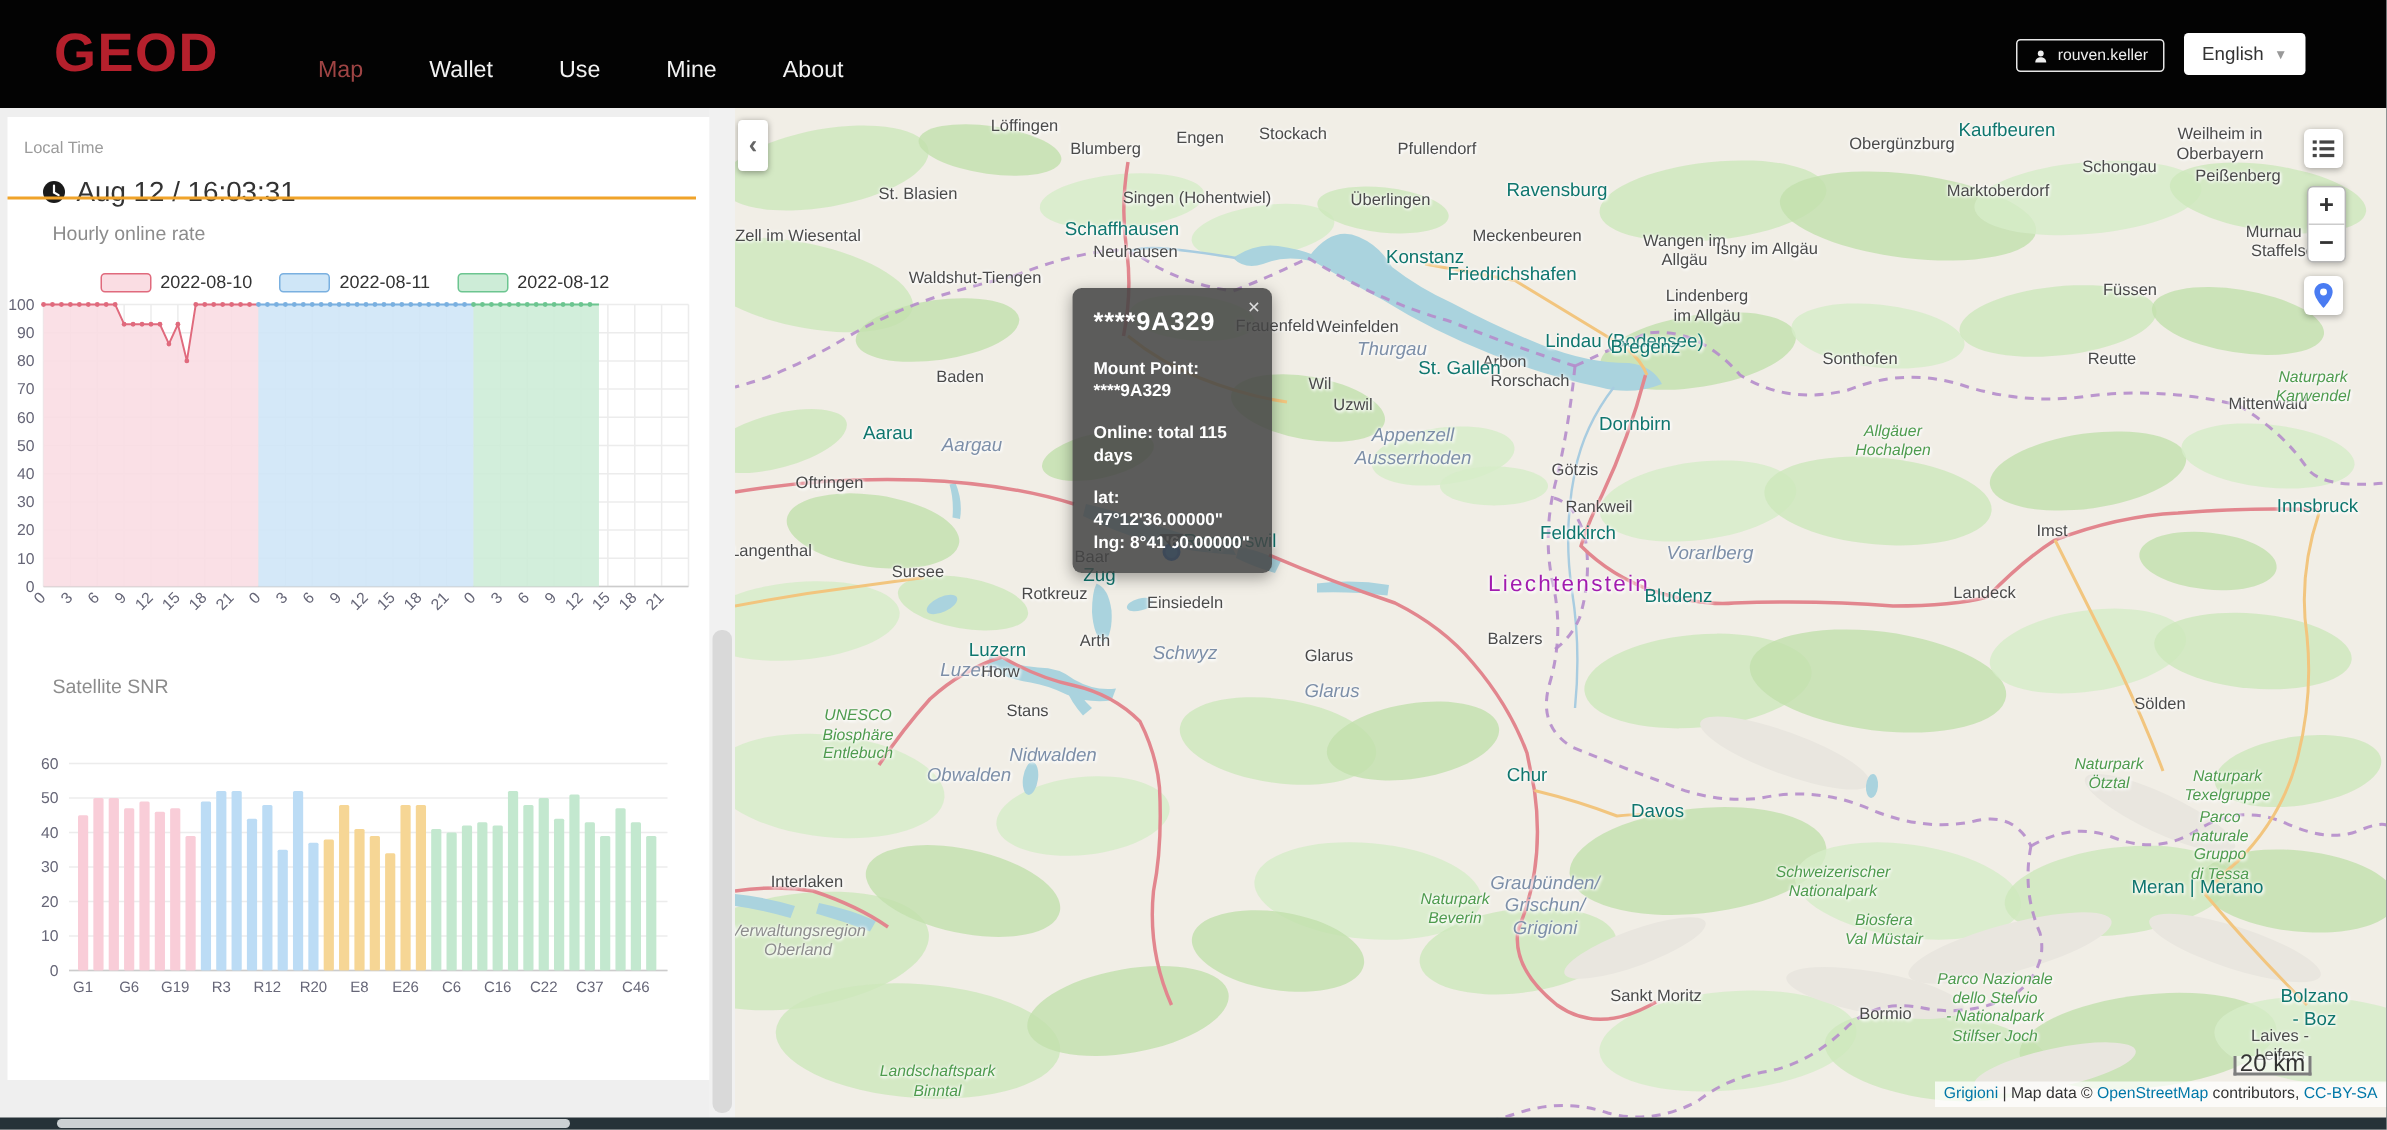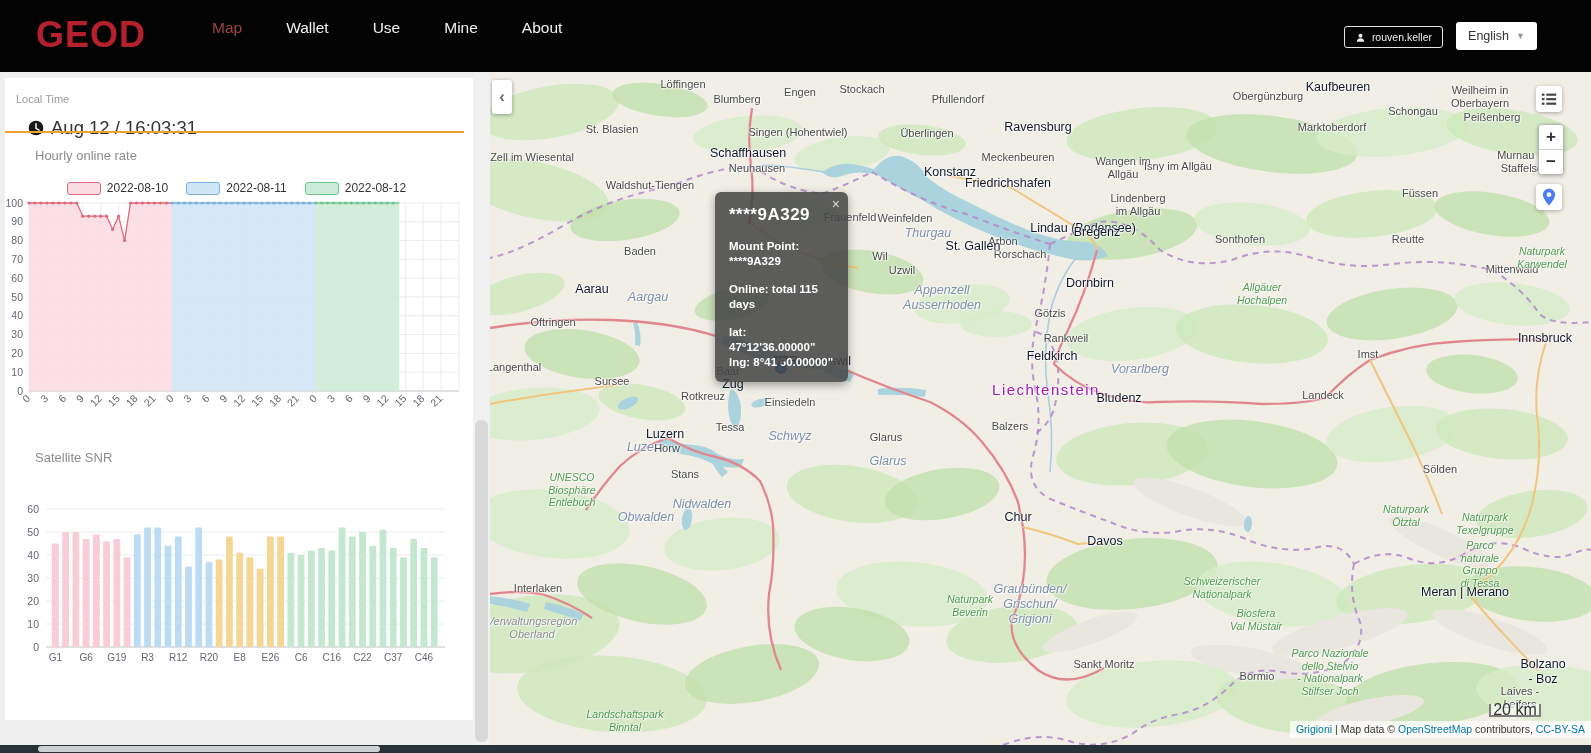--- a/index.html
+++ b/index.html
@@ -1,20 +1,20 @@
 <!DOCTYPE html>
 <html><head>
 <meta charset="utf-8">
 <style>
   html,body{margin:0;padding:0;background:#263238;font-family:"Liberation Sans","DejaVu Sans",sans-serif;}
   .screen{position:relative;width:1591px;height:753px;overflow:hidden;background:#f3f3f3;}
   
   .header{position:absolute;left:0;top:0;width:1591px;height:72px;background:#030303;}
   .logo{position:absolute;left:36px;top:14px;font-size:36px;font-weight:bold;letter-spacing:1px;color:#b5202c;}
-  .nav{position:absolute;left:212px;top:0;height:56px;display:flex;align-items:center;gap:44px;}
+  .nav{position:absolute;left:212px;top:0;height:56px;display:flex;align-items:flex-end;gap:44px;}
   .nav-item{font-size:15.5px;color:#f2f2f2;cursor:pointer;}
   .nav-item.active{color:#9e4444;}
   .user-pill{position:absolute;right:148px;top:26px;height:20px;display:flex;align-items:center;gap:6px;
     border:1px solid #e6e6e6;border-radius:3px;padding:0 10px;color:#eee;font-size:10.5px;cursor:pointer;}
   .lang-btn{position:absolute;right:54px;top:22px;height:28px;background:#fff;border-radius:3px;
     display:flex;align-items:center;gap:7px;padding:0 12px;font-size:12.5px;color:#333;cursor:pointer;}
   .lang-caret{font-size:9px;color:#999;}
   
   .sidebar{position:absolute;left:0;top:72px;width:473px;height:673px;background:#efefef;}
   .side-card{position:absolute;left:5px;top:6px;right:0;height:642px;background:#fff;}
@@ -30,21 +30,21 @@
   
   .vscroll{position:absolute;left:473px;top:72px;width:17px;height:673px;background:#f1f1f1;}
   .vscroll-thumb{position:absolute;left:2px;width:13px;top:348px;height:322px;background:#d9d9d9;border-radius:6px;}
   .hscroll{position:absolute;left:0;top:745px;width:1591px;height:8px;background:#263238;}
   .hscroll-thumb{position:absolute;left:38px;top:1px;width:342px;height:6px;background:#ccd1d3;border-radius:3px;}
   
   .map{position:absolute;left:490px;top:72px;width:1101px;height:673px;background:#f1eee6;overflow:hidden;cursor:grab;}
   .map svg.base{position:absolute;left:0;top:0;}
   .ml{position:absolute;transform:translate(-50%,-50%);white-space:pre-line;text-align:center;line-height:1.2;
       pointer-events:none;text-shadow:0 0 2px #fff,0 0 3px #fff,1px 1px 2px #fff;}
-  .ml.city{font-size:12.5px;color:#0f172a;}
+  .ml.city{font-size:12.5px;color:#0f766e;}
   .ml.town{font-size:11px;color:#4a4a4a;}
   .ml.region{font-size:12.5px;color:#7d8fa8;font-style:italic;}
   .ml.regiong{font-size:11px;color:#8d8d8d;font-style:italic;}
   .ml.park{font-size:10.5px;color:#4e9b4e;font-style:italic;}
   .ml.country{font-size:15px;color:#a21caf;letter-spacing:1.5px;margin-left:29px;}
   .collapse-tab{position:absolute;left:2px;top:8px;width:20px;height:34px;background:#fff;border-radius:3px;
      box-shadow:0 1px 4px rgba(0,0,0,.35);display:flex;align-items:center;justify-content:center;
      color:#666;font-size:17px;font-weight:bold;cursor:pointer;}
   .ctl{position:absolute;background:#fff;box-shadow:0 1px 4px rgba(0,0,0,.3);cursor:pointer;}
   .ctl-layers{left:1046px;top:14px;width:26px;height:26px;border-radius:4px;display:flex;align-items:center;justify-content:center;}
@@ -503,21 +503,21 @@
         <div class="ml region" style="left: 158px; top: 225px;">Aargau</div>
         <div class="ml town" style="left: 63px; top: 251px;">Oftringen</div>
         <div class="ml town" style="left: 24px; top: 296px;">Langenthal</div>
         <div class="ml town" style="left: 122px; top: 310px;">Sursee</div>
         <div class="ml town" style="left: 238px; top: 300px;">Baar</div>
         <div class="ml city" style="left: 243px; top: 312px;">Zug</div>
         <div class="ml town" style="left: 213px; top: 325px;">Rotkreuz</div>
         <div class="ml city" style="left: 175px; top: 362px;">Luzern</div>
         <div class="ml region" style="left: 156px; top: 375px;">Luzern</div>
         <div class="ml town" style="left: 177px; top: 377px;">Horw</div>
-        <div class="ml town" style="left: 240px; top: 356px;">Tessa</div>
+        <div class="ml town" style="left: 240px; top: 356px;">Arth</div>
         <div class="ml town" style="left: 195px; top: 403px;">Stans</div>
         <div class="ml region" style="left: 300px; top: 364px;">Schwyz</div>
         <div class="ml town" style="left: 300px; top: 331px;">Einsiedeln</div>
         <div class="ml city" style="left: 330px; top: 289px;">Rapperswil</div>
         <div class="ml town" style="left: 396px; top: 366px;">Glarus</div>
         <div class="ml region" style="left: 398px; top: 389px;">Glarus</div>
         <div class="ml region" style="left: 156px; top: 445px;">Obwalden</div>
         <div class="ml region" style="left: 212px; top: 432px;">Nidwalden</div>
         <div class="ml park" style="left: 82px; top: 418px;">UNESCO
 Biosphäre

